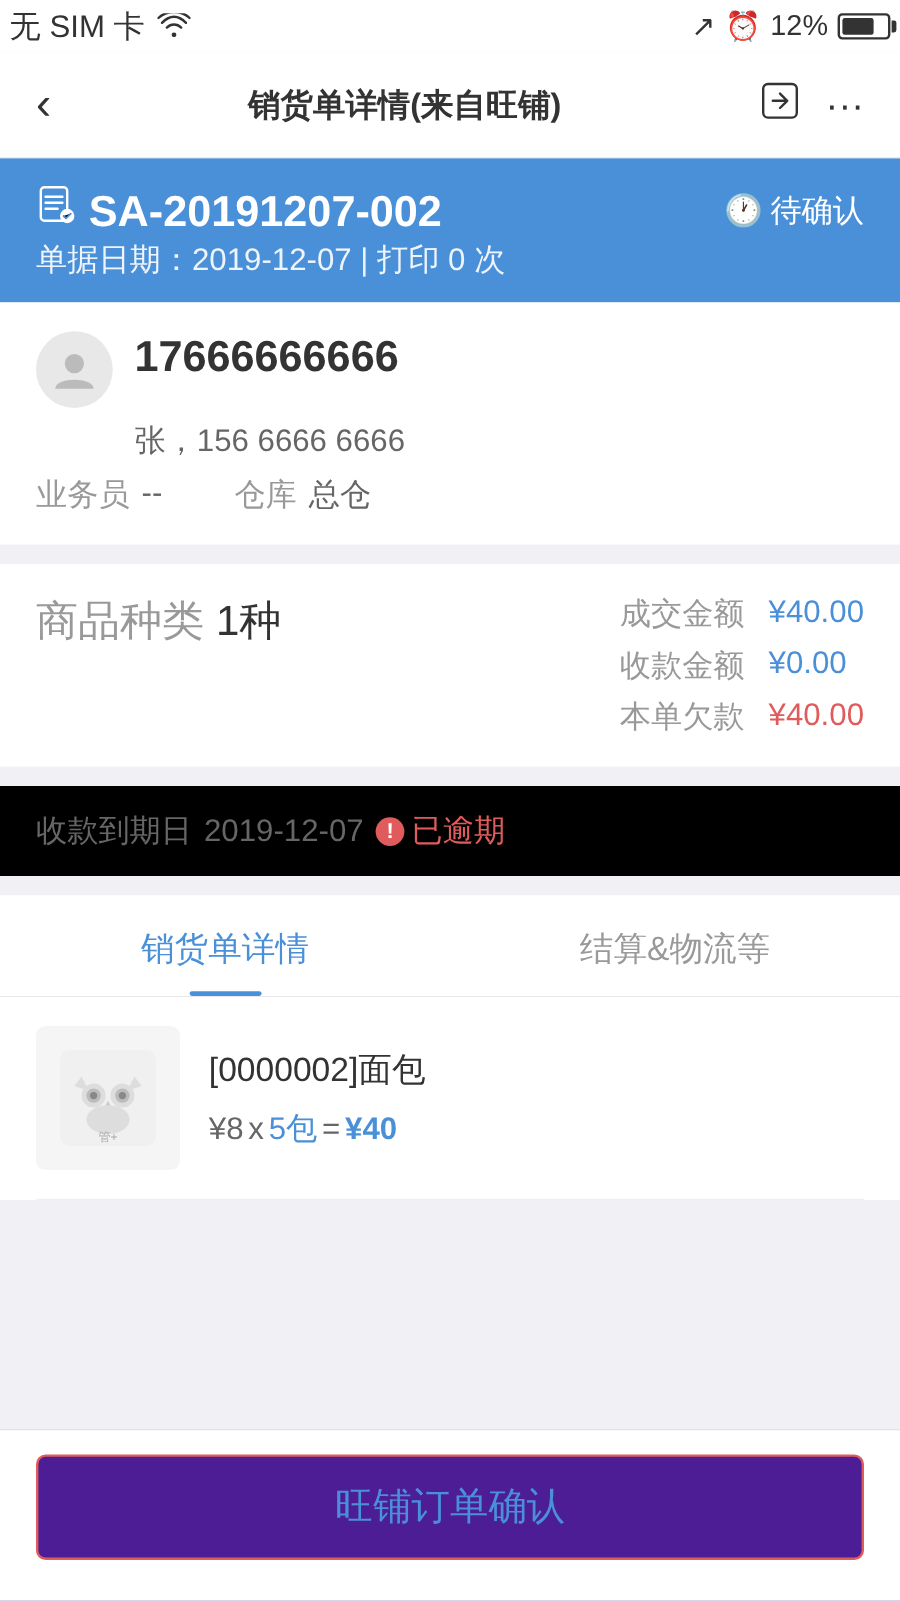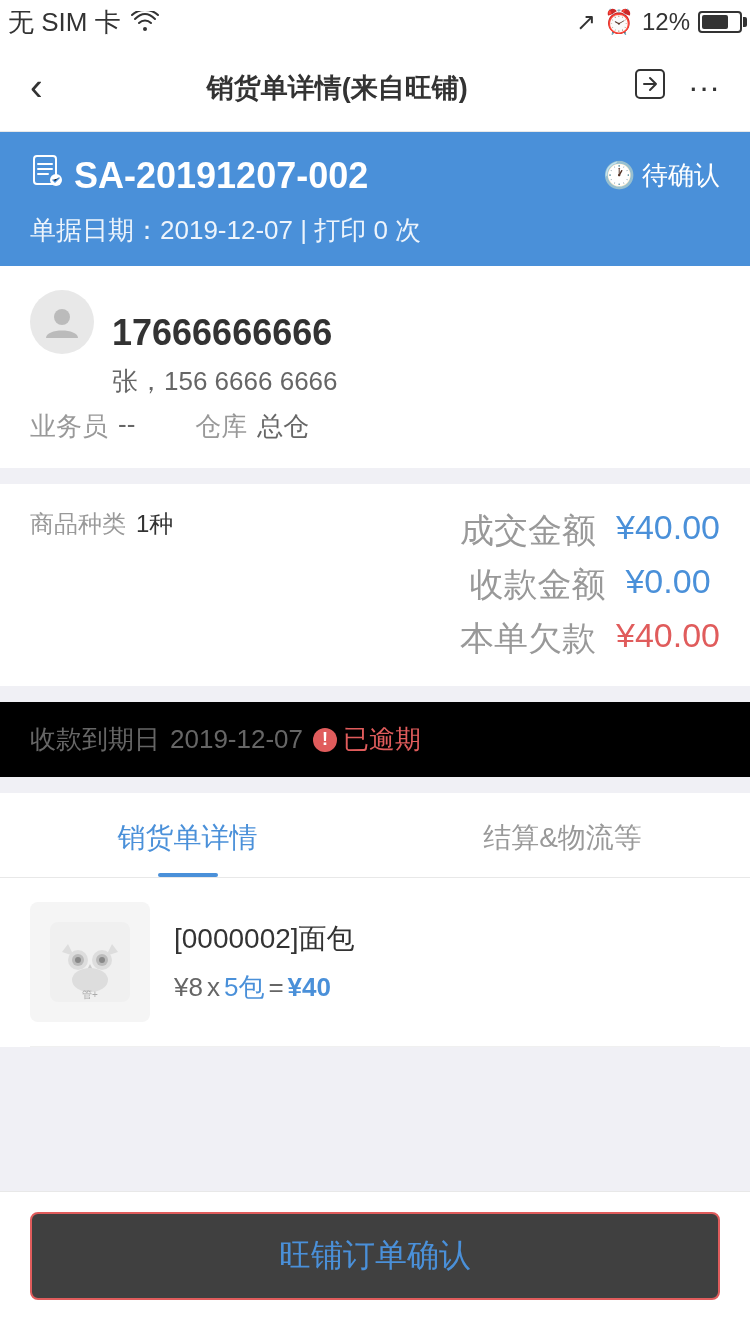--- a/index.html
+++ b/index.html
@@ -101,21 +101,21 @@
     
     .order-header {
       background: #4a90d9;
       padding: 22px 30px 18px;
       color: #fff;
     }
     .order-header-top {
       display: flex;
       justify-content: space-between;
       align-items: center;
-      margin-bottom: 16px;
+      margin-bottom: 2px;
     }
     .order-id {
       font-size: 36px;
       font-weight: 700;
       color: #fff;
       display: flex;
       align-items: center;
       gap: 10px;
     }
     .order-status {
@@ -131,21 +131,21 @@
     }
 
     
     .customer-section {
       background: #fff;
       padding: 24px 30px;
       margin-top: 0;
     }
     .customer-top {
       display: flex;
-      align-items: flex-end;
+      align-items: flex-start;
       gap: 18px;
       margin-bottom: 10px;
     }
     .customer-avatar {
       width: 64px;
       height: 64px;
       border-radius: 50%;
       background: #e8e8e8;
       display: flex;
       align-items: center;
@@ -194,39 +194,39 @@
     }
     .summary-row {
       display: flex;
       justify-content: space-between;
       align-items: flex-start;
     }
     .summary-left {
       display: flex;
       align-items: center;
       gap: 10px;
-      font-size: 24px;
+      font-size: 35px;
       color: #666;
     }
     .summary-label {
       color: #999;
     }
     .summary-value {
       color: #333;
     }
     .summary-right {
       text-align: right;
       display: flex;
       flex-direction: column;
       gap: 8px;
     }
     .summary-amount-row {
       display: flex;
-      justify-content: center;
-      font-size: 34px;
+      justify-content: flex-start;
+      font-size: 26px;
       color: #666;
       gap: 20px;
     }
     .amount-label {
       color: #999;
     }
     .amount-value-blue {
       color: #4a90d9;
     }
     .amount-value-red {
@@ -356,21 +356,21 @@
       width: 750px;
       background: #fff;
       padding: 20px 30px 34px;
       border-top: 1px solid #e8e8e8;
     }
     .confirm-btn {
       width: 100%;
       height: 88px;
       border: 2px solid #e05c5c;
       border-radius: 8px;
-      background: #404040;
+      background: #4c1d95;
       color: #4a90d9;
       font-size: 32px;
       font-weight: 500;
       cursor: pointer;
       display: flex;
       align-items: center;
       justify-content: center;
     }
   </style>
 </head>

